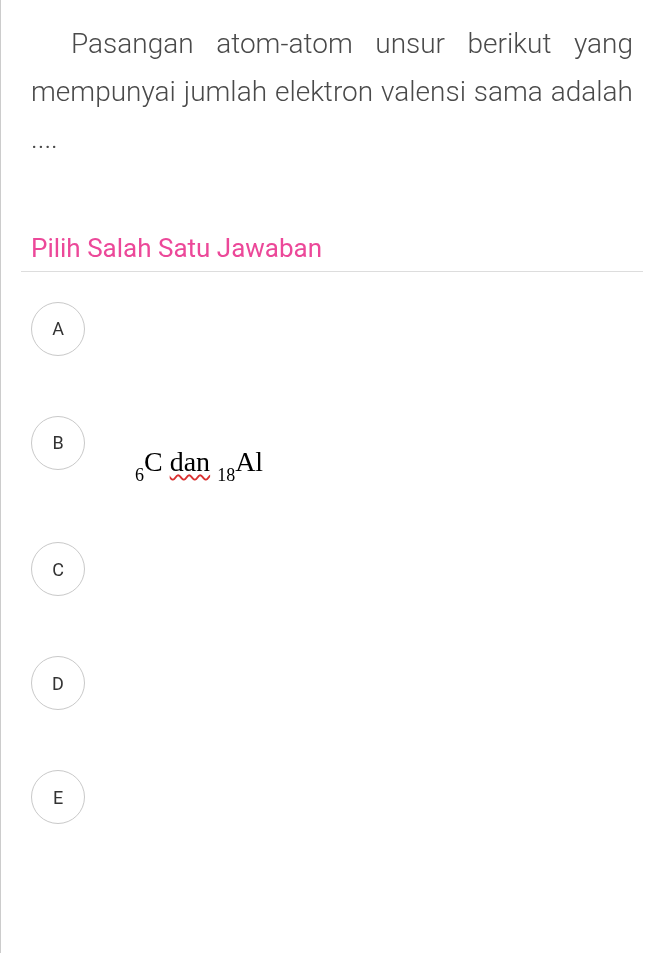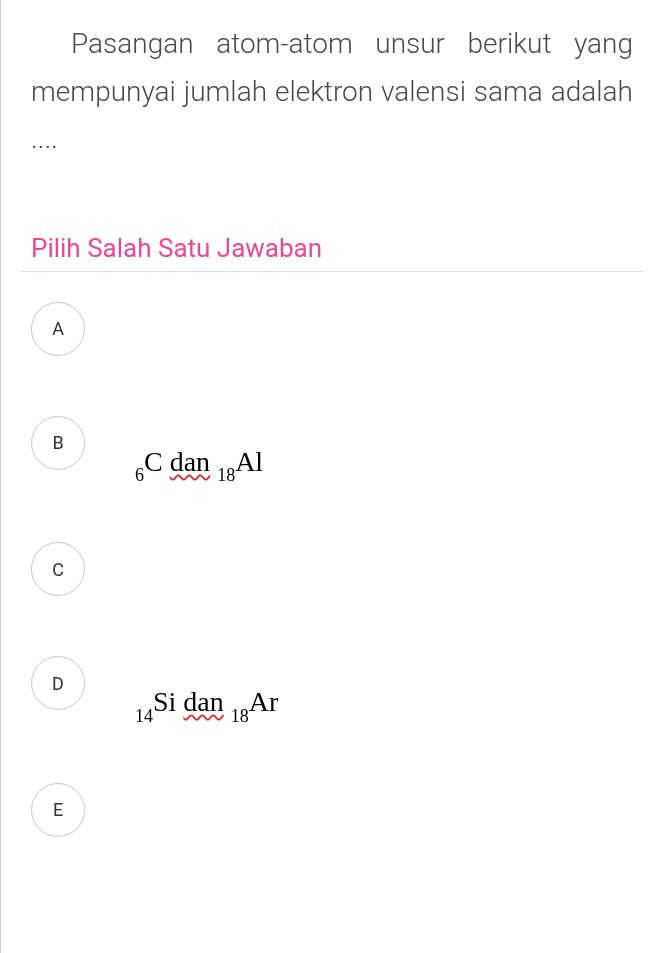--- a/index.html
+++ b/index.html
@@ -118,25 +118,20 @@
   <div class="option-row">
     <div class="option-circle">
       <span>C</span>
     </div>
   </div>
 
   <div class="option-row">
     <div class="option-circle">
       <span>D</span>
     </div>
-    <div class="option-content">
-      <span class="sub">14</span><span>Si</span>
-      <span class="dan">dan</span>
-      <span class="sub">18</span><span>Ar</span>
-    </div>
   </div>
 
   <div class="option-row">
     <div class="option-circle">
       <span>E</span>
     </div>
   </div>
 
 </div>
 

